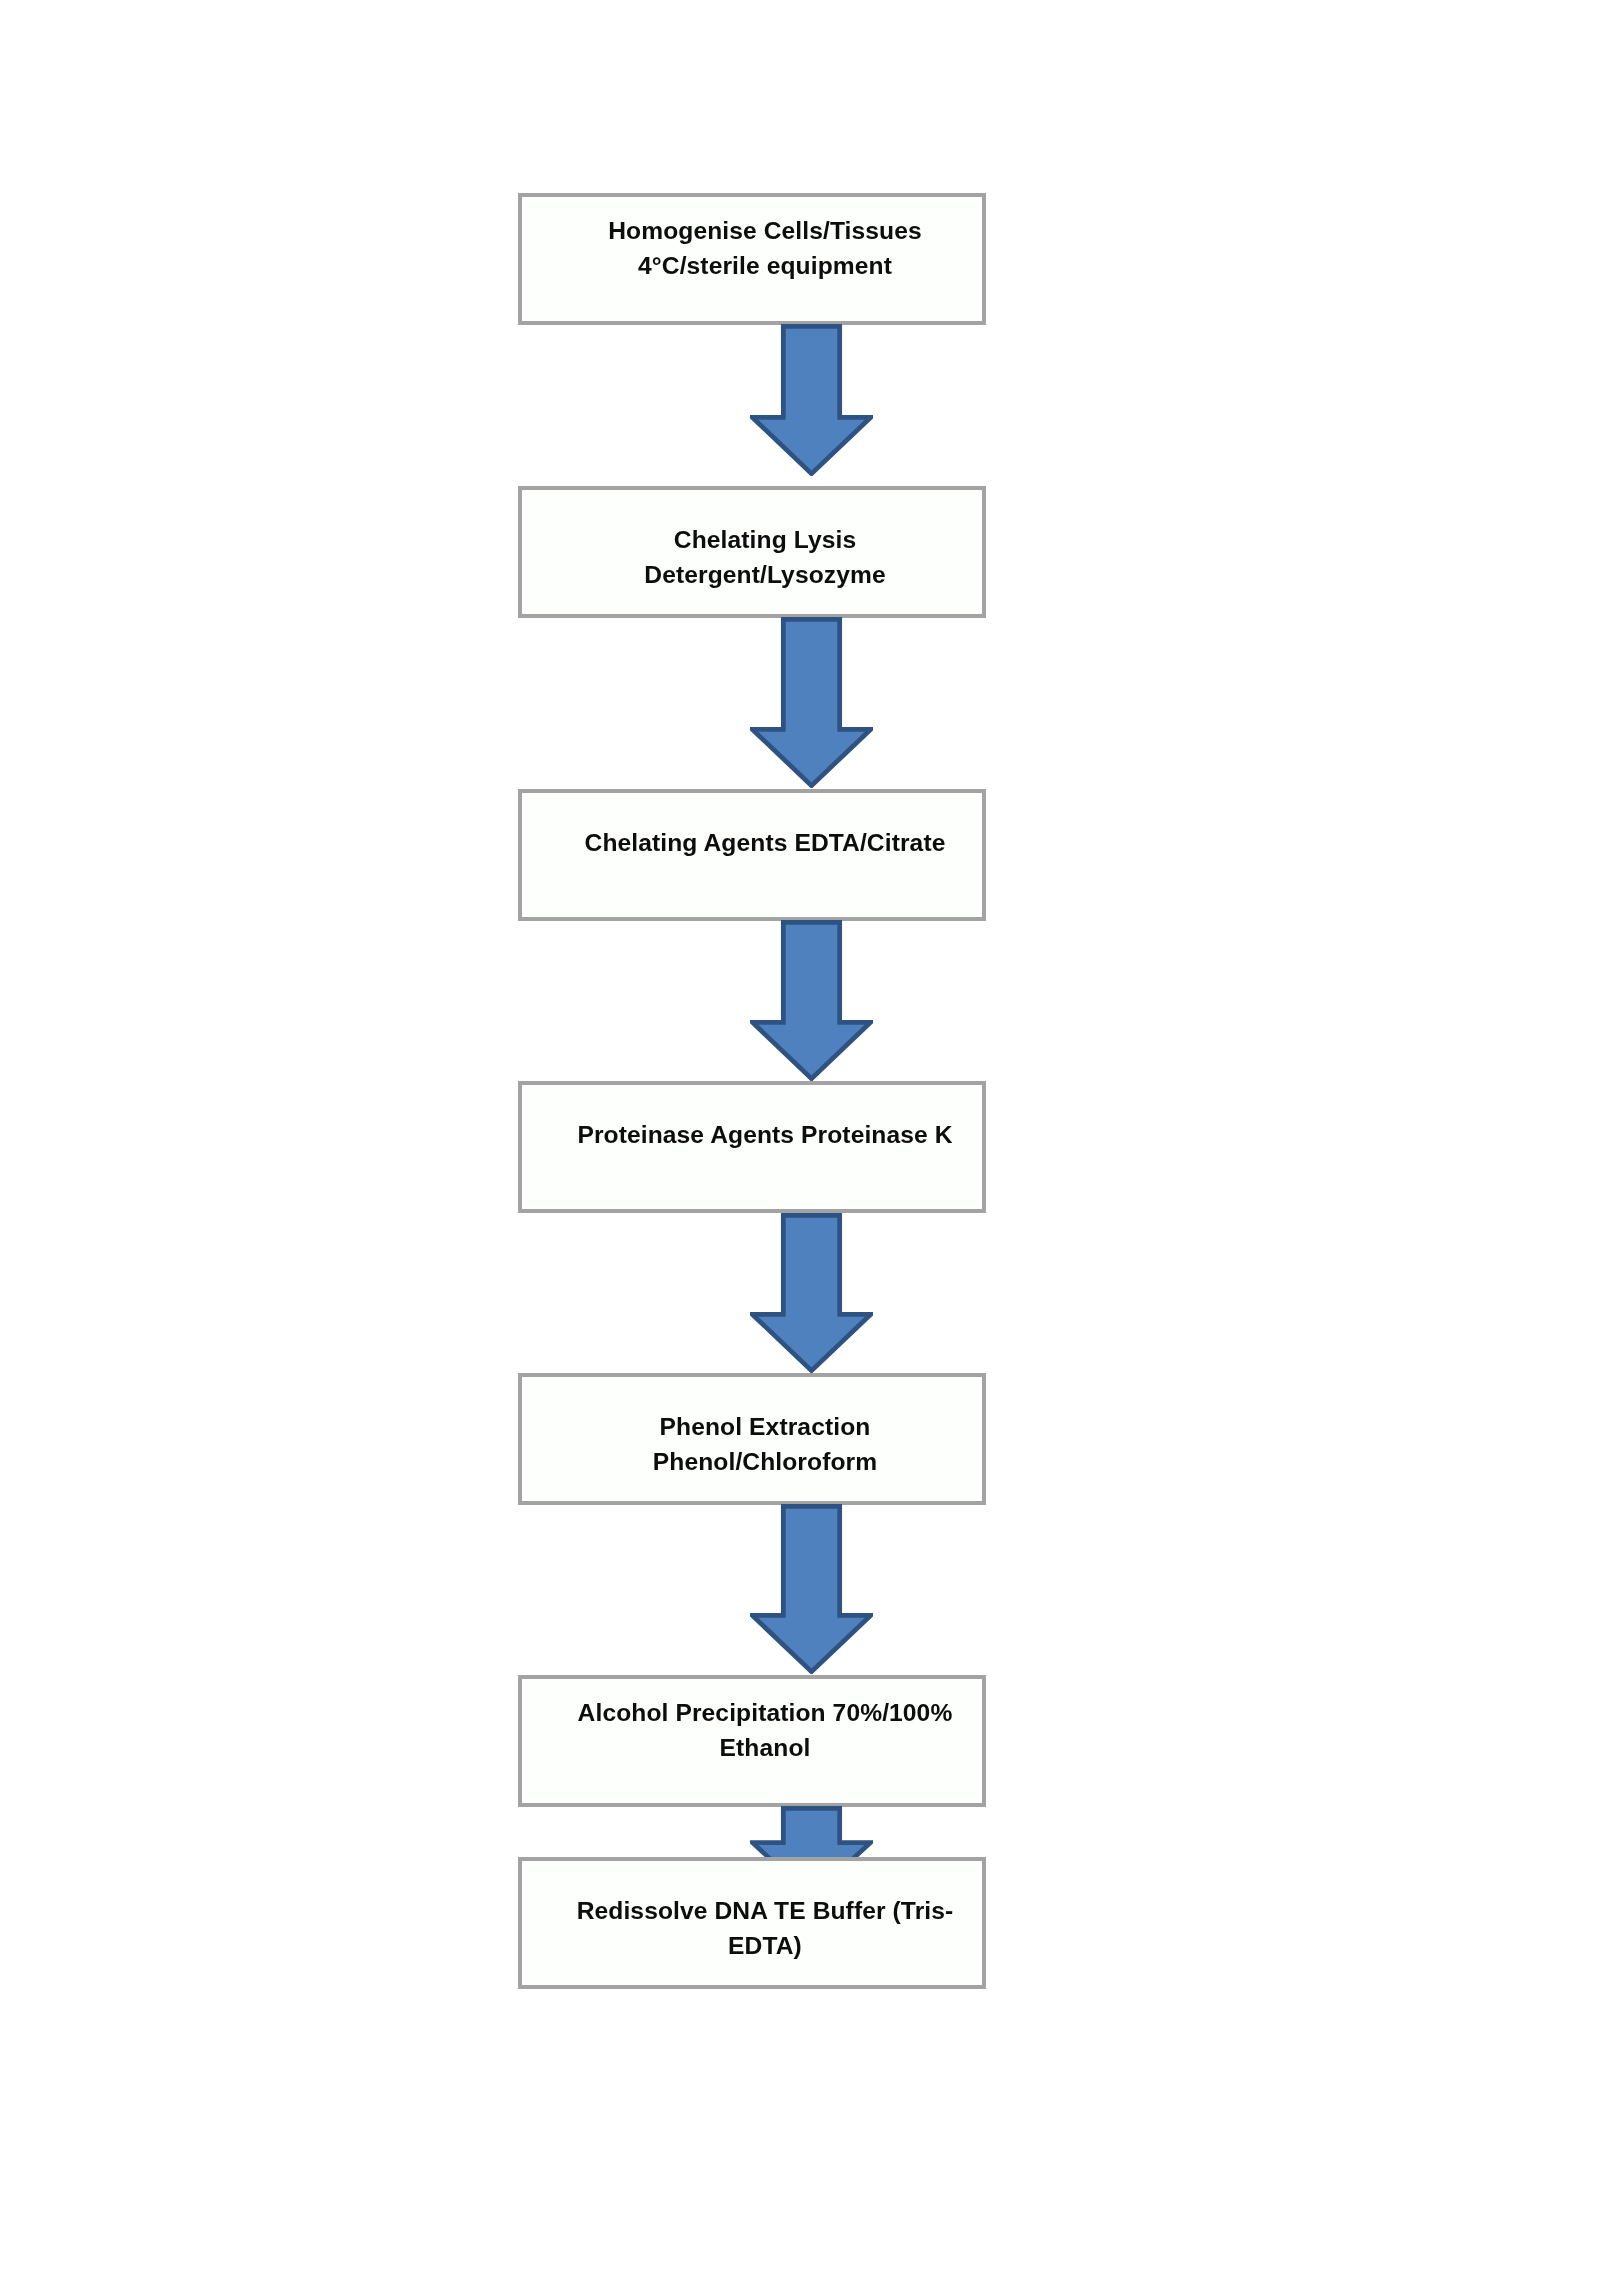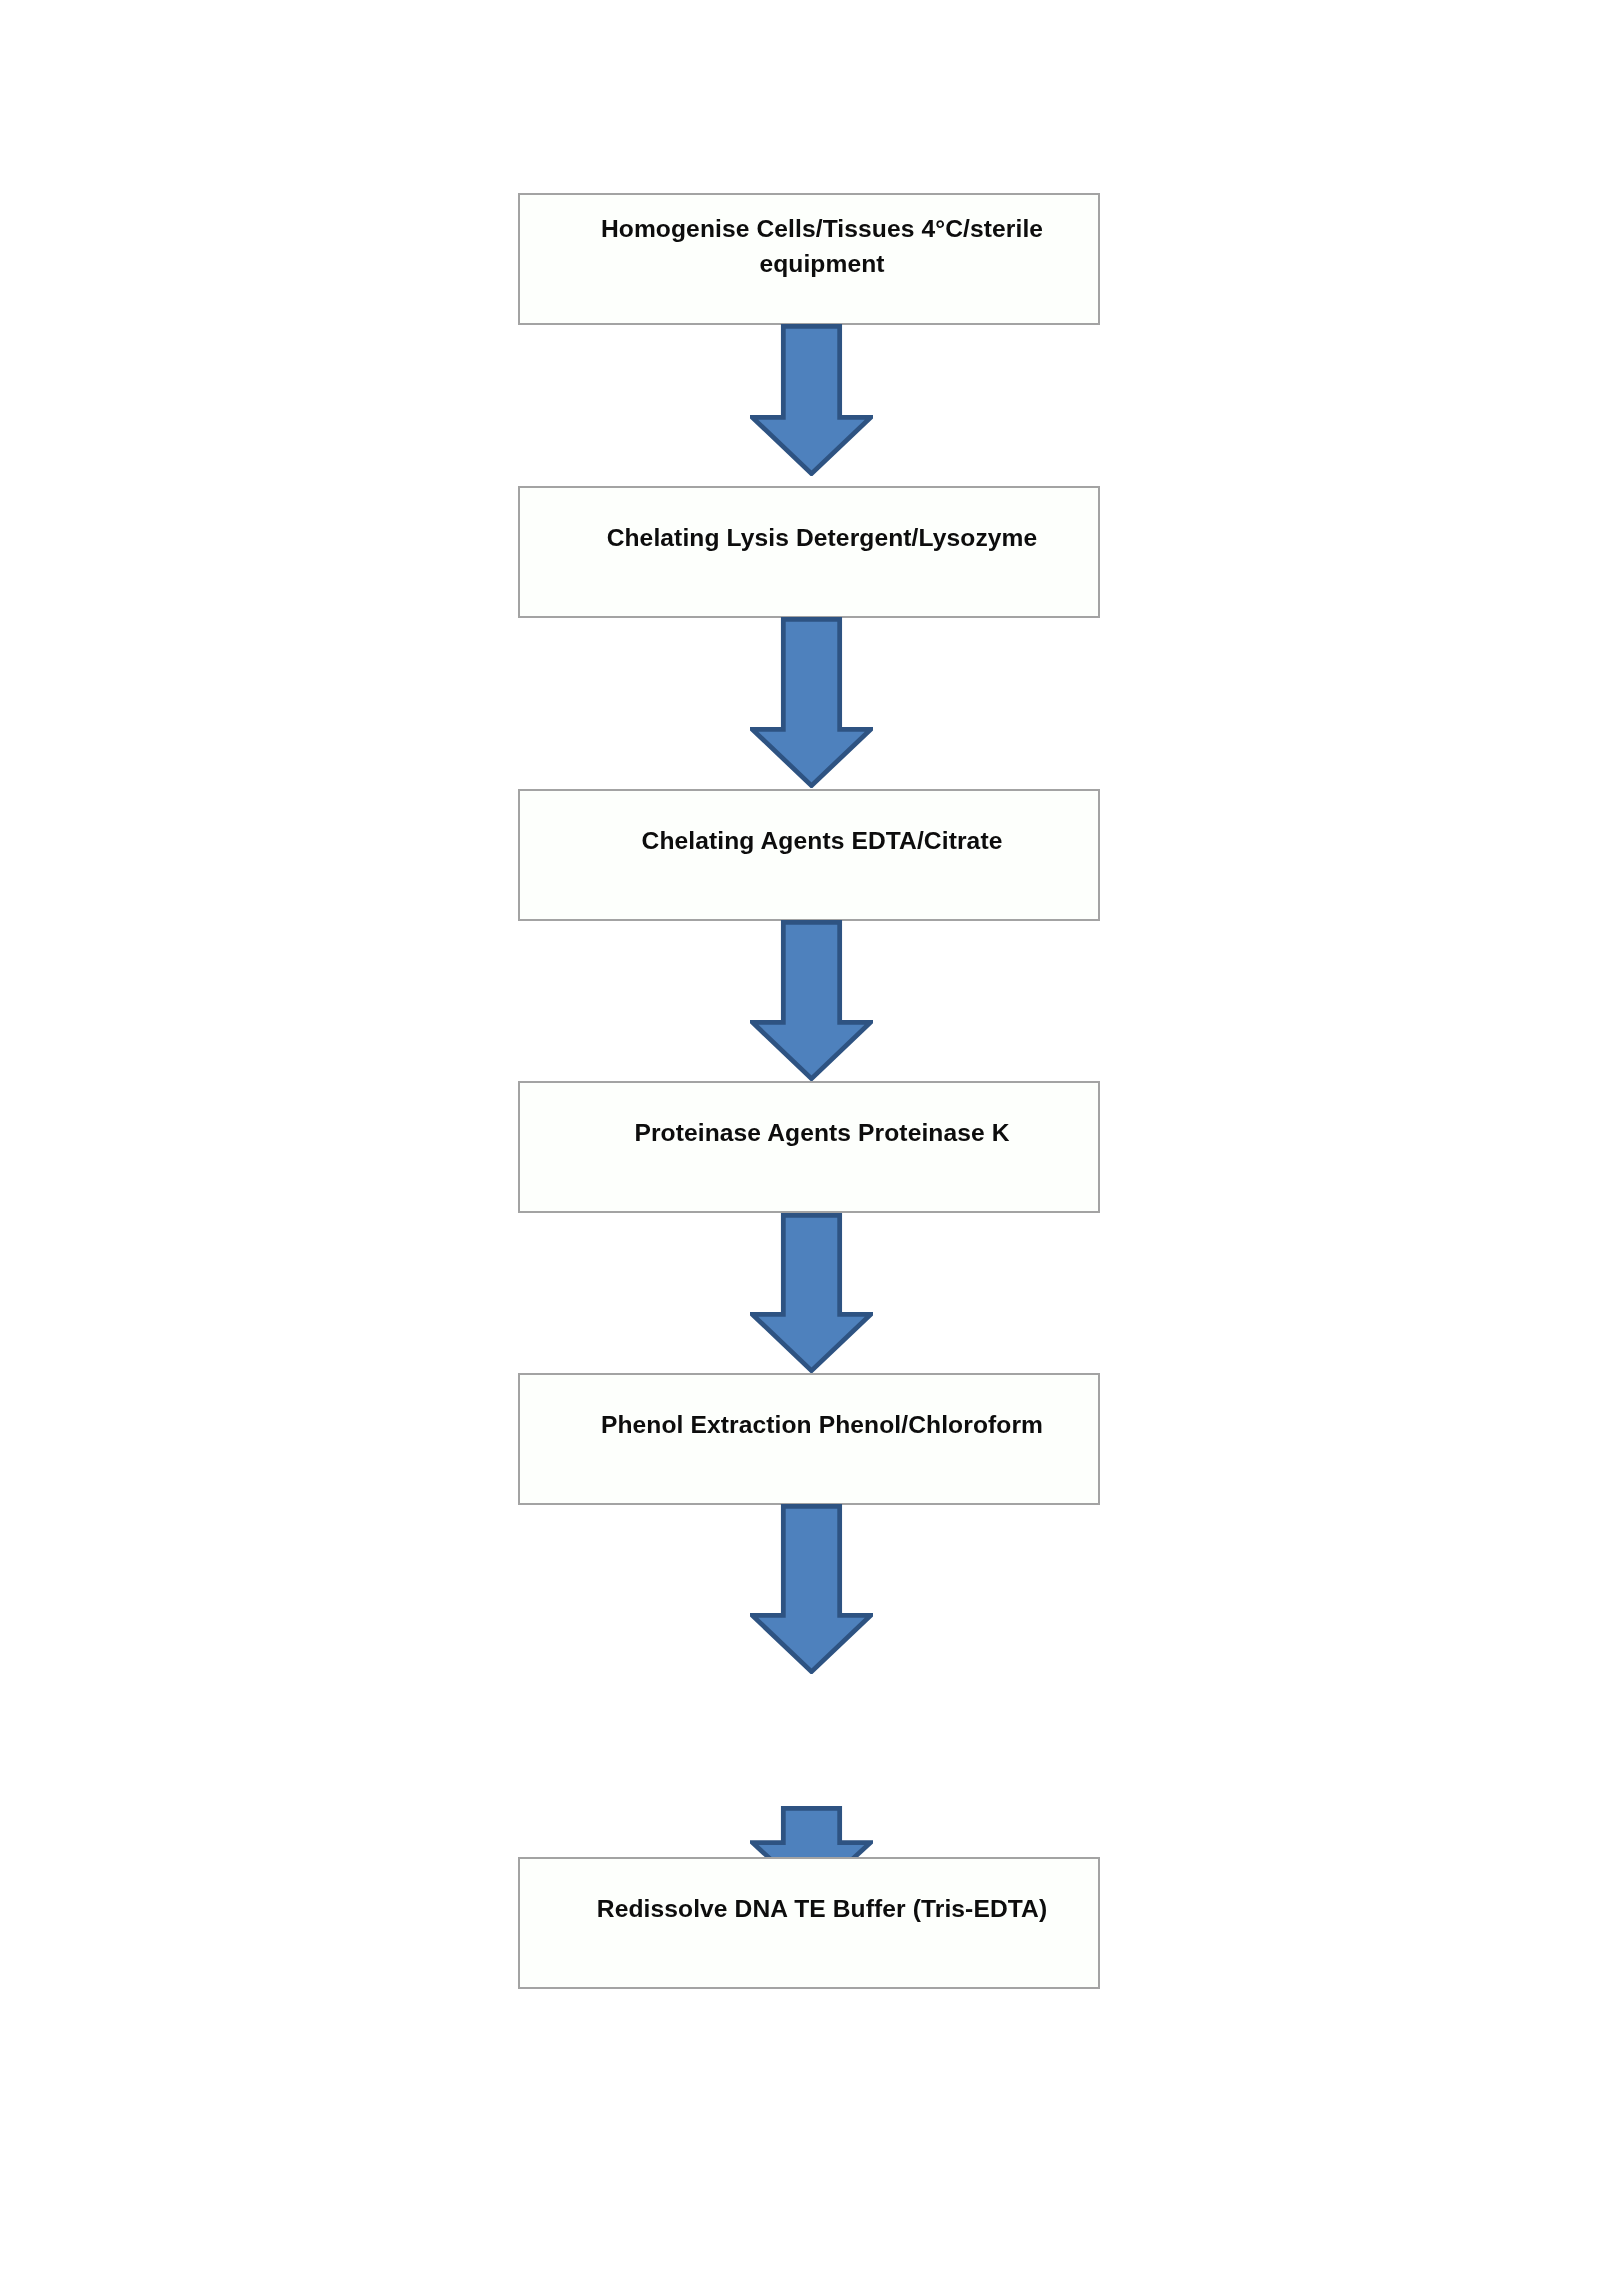--- a/index.html
+++ b/index.html
@@ -19,24 +19,24 @@
     position: absolute;
     left: 0;
     top: 0;
     width: 1623px;
     height: 2295px;
   }
 
   .node {
     position: absolute;
     left: 518px;
-    width: 582px;
+    width: 468px;
     box-sizing: border-box;
     background: #fdfffc;
-    border: 2px solid #a3a3a3;
+    border: 4px solid #a3a3a3;
     display: block;
     text-align: center;
     padding-left: 26px;
   }
 
   .node-label {
     display: block;
     font-size: 24.6px;
     font-weight: bold;
     color: #0d0d0d;
@@ -126,20 +126,23 @@
   <div class="node node-5">
     <span class="node-label">Phenol Extraction Phenol/Chloroform</span>
   </div>
 
   <div class="arrow arrow-5">
     <svg viewBox="0 0 155 215" preserveAspectRatio="none" aria-hidden="true">
       <polygon points="42,3 113,3 113,141 152,141 77.5,212 3,141 42,141" fill="#4E81BD" stroke="#2E5382" stroke-width="6" stroke-linejoin="miter"></polygon>
     </svg>
   </div>
 
+  <div class="node node-6">
+    <span class="node-label">Alcohol Precipitation 70%/100% Ethanol</span>
+  </div>
 
   <div class="arrow arrow-6">
     <svg viewBox="0 0 155 117" preserveAspectRatio="none" aria-hidden="true">
       <polygon points="42,3 113,3 113,46 152,46 77.5,114 3,46 42,46" fill="#4E81BD" stroke="#2E5382" stroke-width="6" stroke-linejoin="miter"></polygon>
     </svg>
   </div>
 
   <div class="node node-7">
     <span class="node-label">Redissolve DNA TE Buffer (Tris-EDTA)</span>
   </div>

